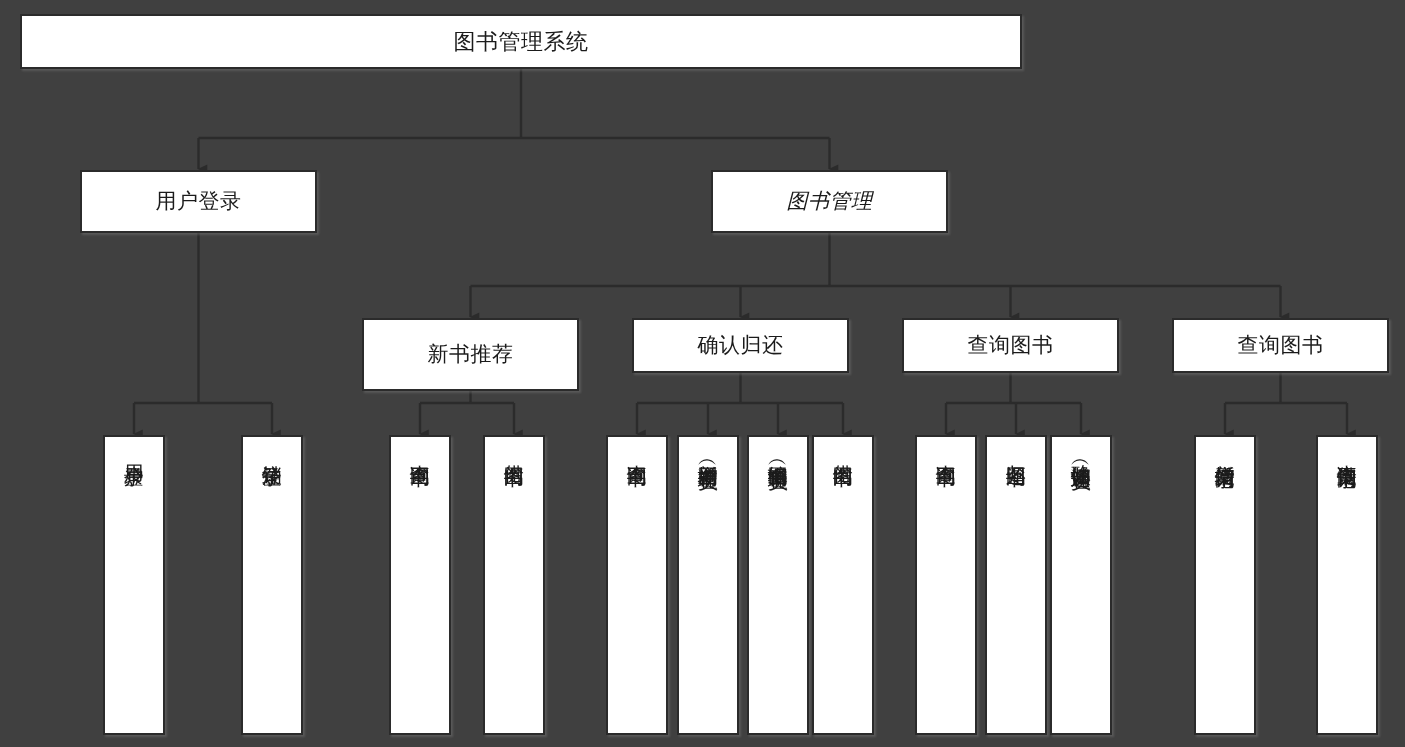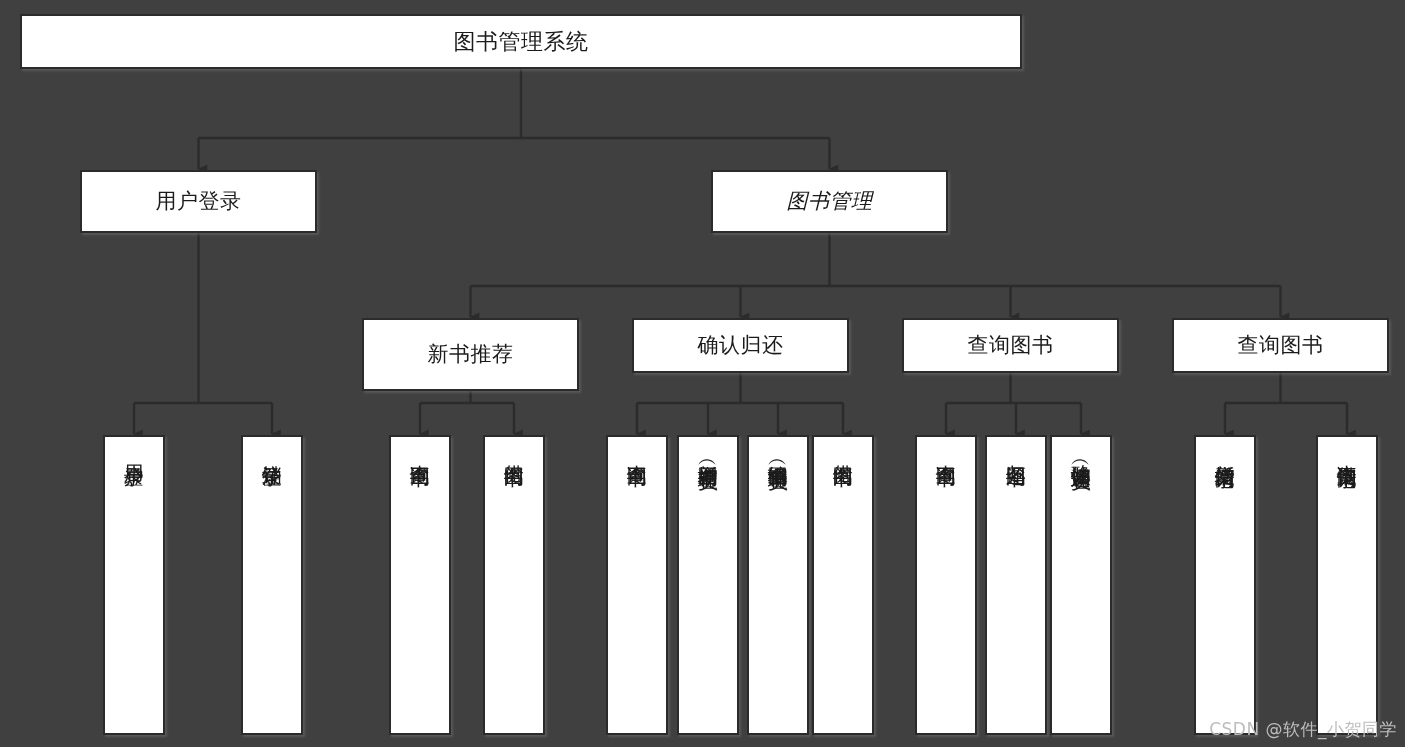--- a/index.html
+++ b/index.html
@@ -175,14 +175,13 @@
         <span class="label">确认归还（管理员）</span>
       </div>
       <div class="node vert" style="left: 1194px; top: 435px; width: 62px; height: 300px;">
         <span class="label">新增借阅记录</span>
       </div>
       <div class="node vert" style="left: 1316px; top: 435px; width: 62px; height: 300px;">
         <span class="label">查询借阅记录</span>
       </div>
     </div>
 
-  <div id="watermark">CSDN @软件_小贺同学</div>
 </div>
 
 </body></html>

